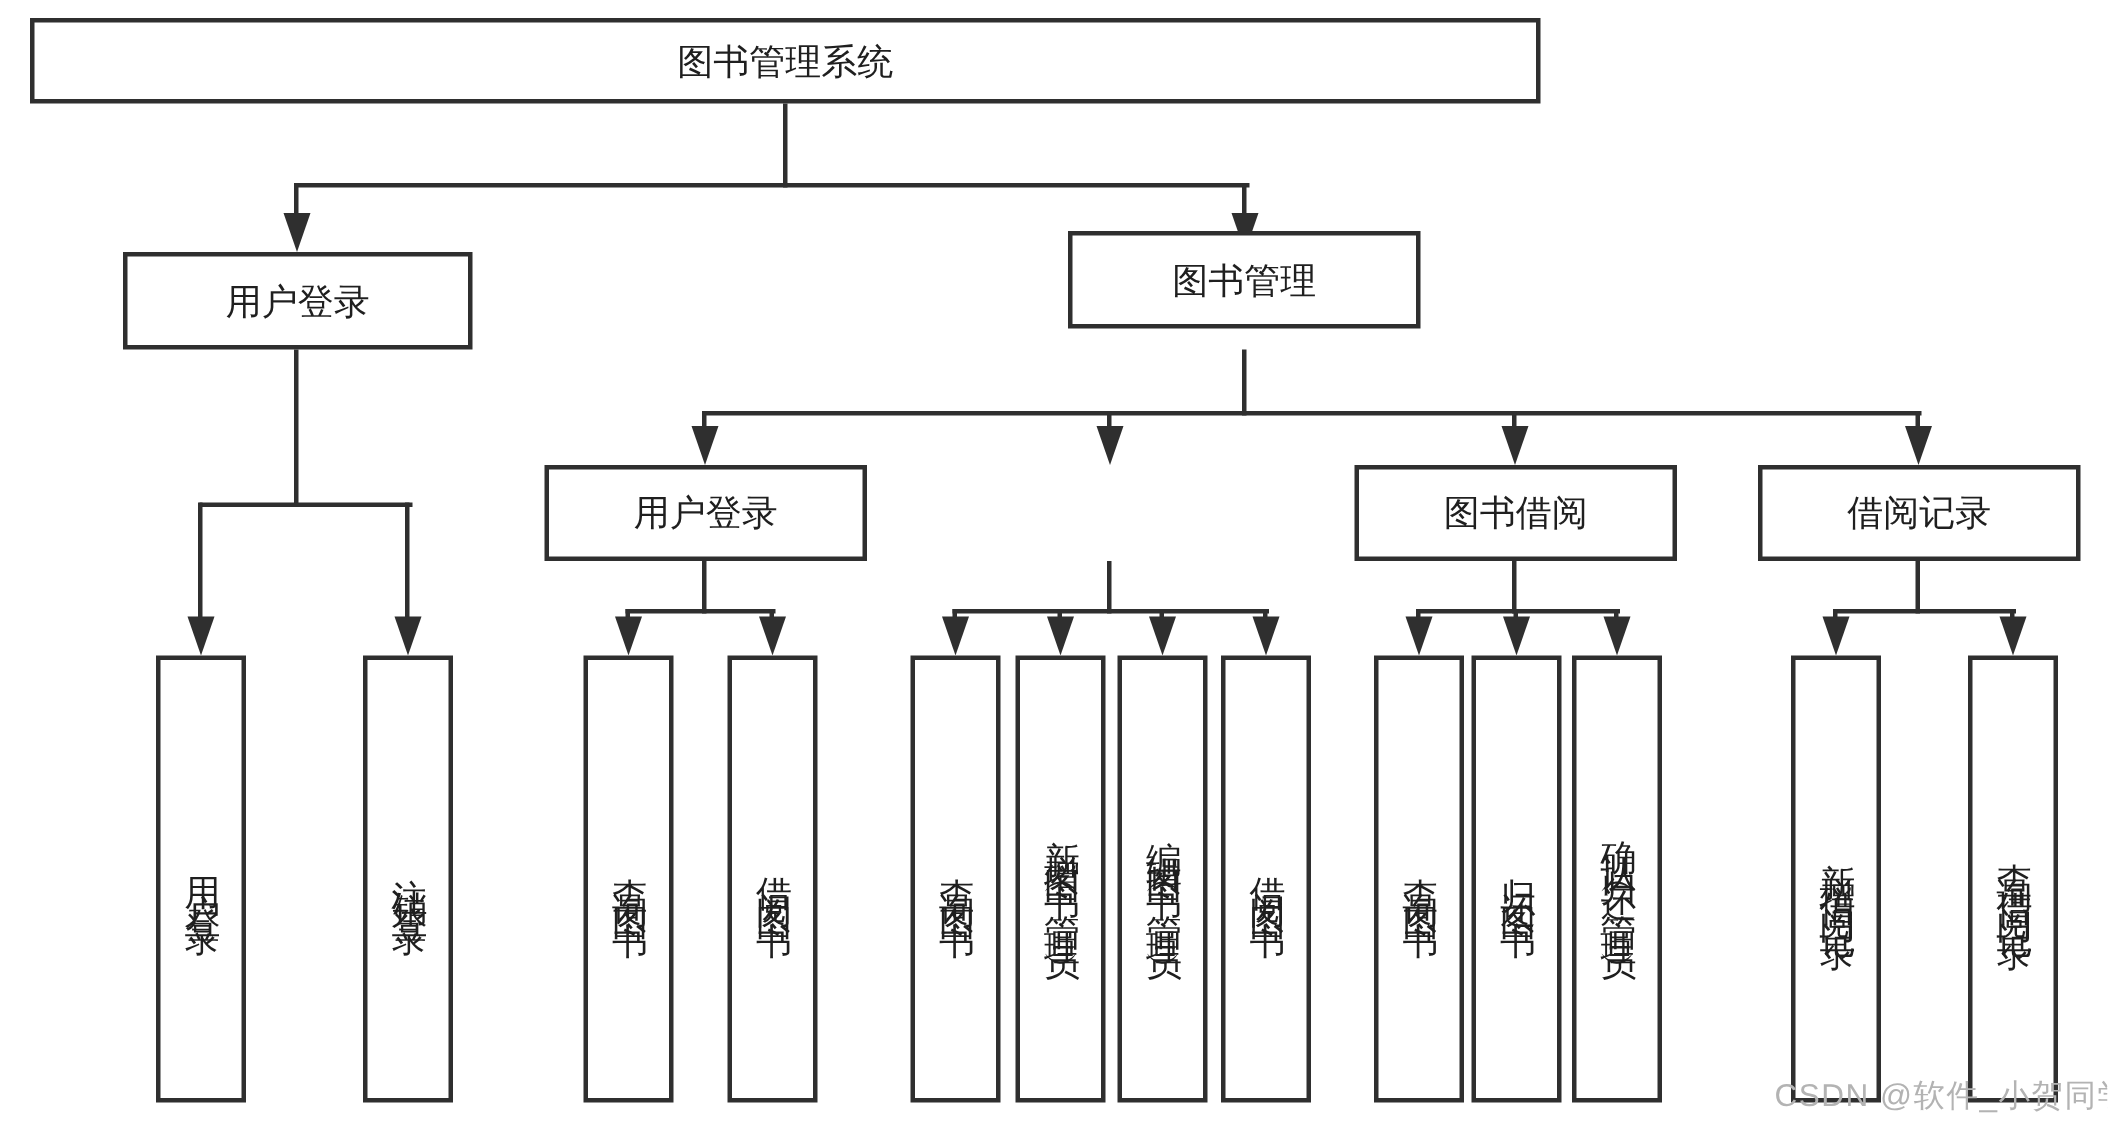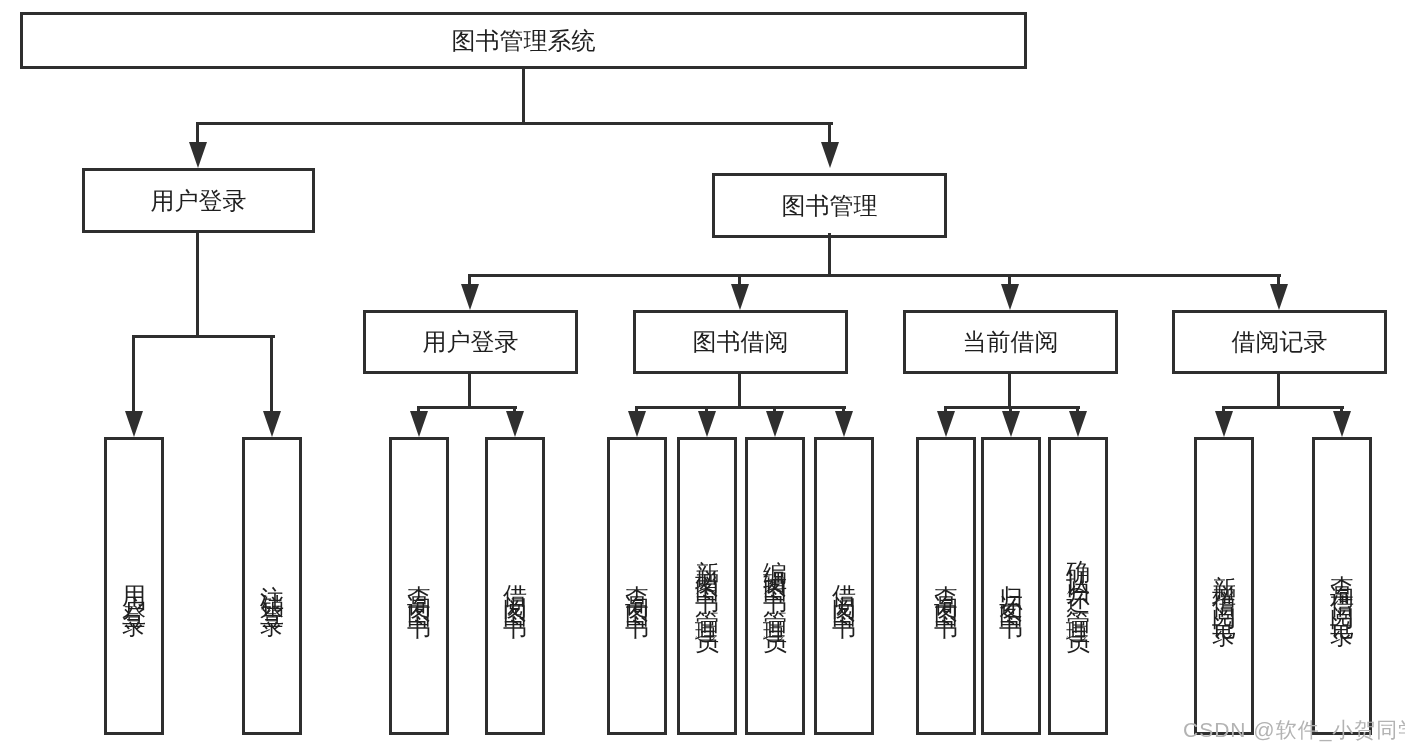--- a/index.html
+++ b/index.html
@@ -43,21 +43,21 @@
   <div class="hline" style="left:196px; top:122px; width:637px;"></div>
 
   <div class="vline" style="left:196px; top:122px; height:22px;"></div>
   <div class="arrow" style="left:189px; top:142px;"></div>
   <div class="vline" style="left:828px; top:122px; height:22px;"></div>
   <div class="arrow" style="left:821px; top:142px;"></div>
 
   <div class="box" style="left:82px; top:168px; width:233px; height:65px;">
     <span class="hboxlabel">用户登录</span>
   </div>
-  <div class="box" style="left:712px; top:173px; width:235px; height:65px;">
+  <div class="box" style="left:712px; top:154px; width:235px; height:65px;">
     <span class="hboxlabel">图书管理</span>
   </div>
 
   <div class="vline" style="left:196px; top:233px; height:105px;"></div>
   <div class="hline" style="left:133px; top:335px; width:142px;"></div>
   <div class="vline" style="left:132px; top:335px; height:78px;"></div>
   <div class="arrow" style="left:125px; top:411px;"></div>
   <div class="vline" style="left:270px; top:335px; height:78px;"></div>
   <div class="arrow" style="left:263px; top:411px;"></div>
 
@@ -68,25 +68,22 @@
   <div class="vline" style="left:738px; top:274px; height:14px;"></div>
   <div class="arrow" style="left:731px; top:284px;"></div>
   <div class="vline" style="left:1008px; top:274px; height:14px;"></div>
   <div class="arrow" style="left:1001px; top:284px;"></div>
   <div class="vline" style="left:1277px; top:274px; height:14px;"></div>
   <div class="arrow" style="left:1270px; top:284px;"></div>
 
   <div class="box" style="left:363px; top:310px; width:215px; height:64px;">
     <span class="hboxlabel">用户登录</span>
   </div>
-  <div class="box" style="left:633px; top:310px; width:215px; height:64px;">
+  <div class="box" style="left:903px; top:310px; width:215px; height:64px;">
     <span class="hboxlabel">图书借阅</span>
-  </div>
-  <div class="box" style="left:903px; top:310px; width:215px; height:64px;">
-    <span class="hboxlabel">当前借阅</span>
   </div>
   <div class="box" style="left:1172px; top:310px; width:215px; height:64px;">
     <span class="hboxlabel">借阅记录</span>
   </div>
 
   <div class="vline" style="left:468px; top:374px; height:35px;"></div>
   <div class="hline" style="left:417px; top:406px; width:100px;"></div>
   <div class="vline" style="left:738px; top:374px; height:35px;"></div>
   <div class="hline" style="left:635px; top:406px; width:211px;"></div>
   <div class="vline" style="left:1008px; top:374px; height:35px;"></div>

